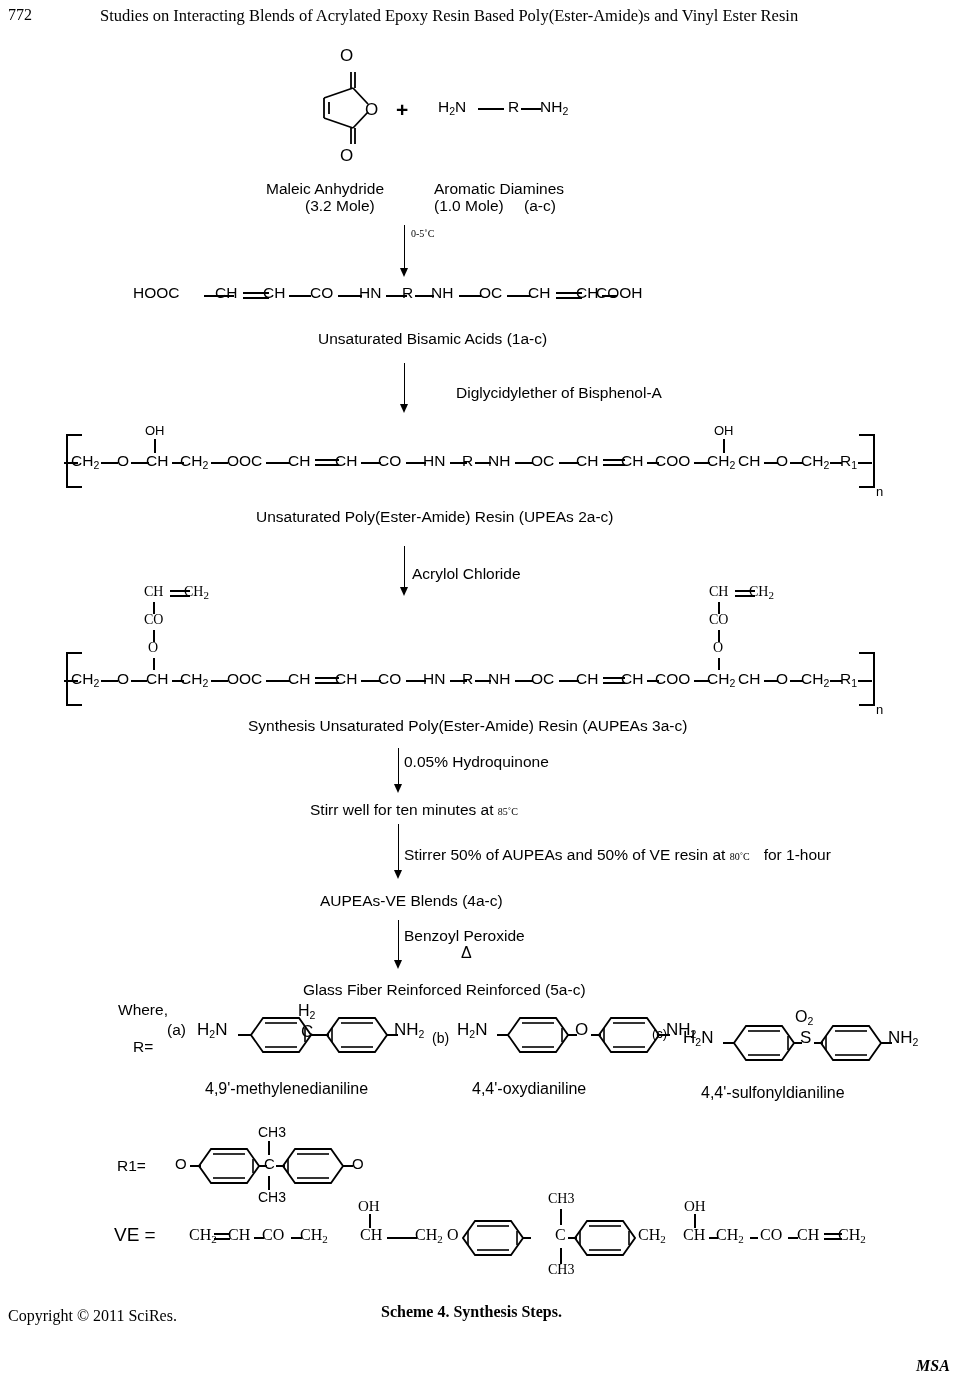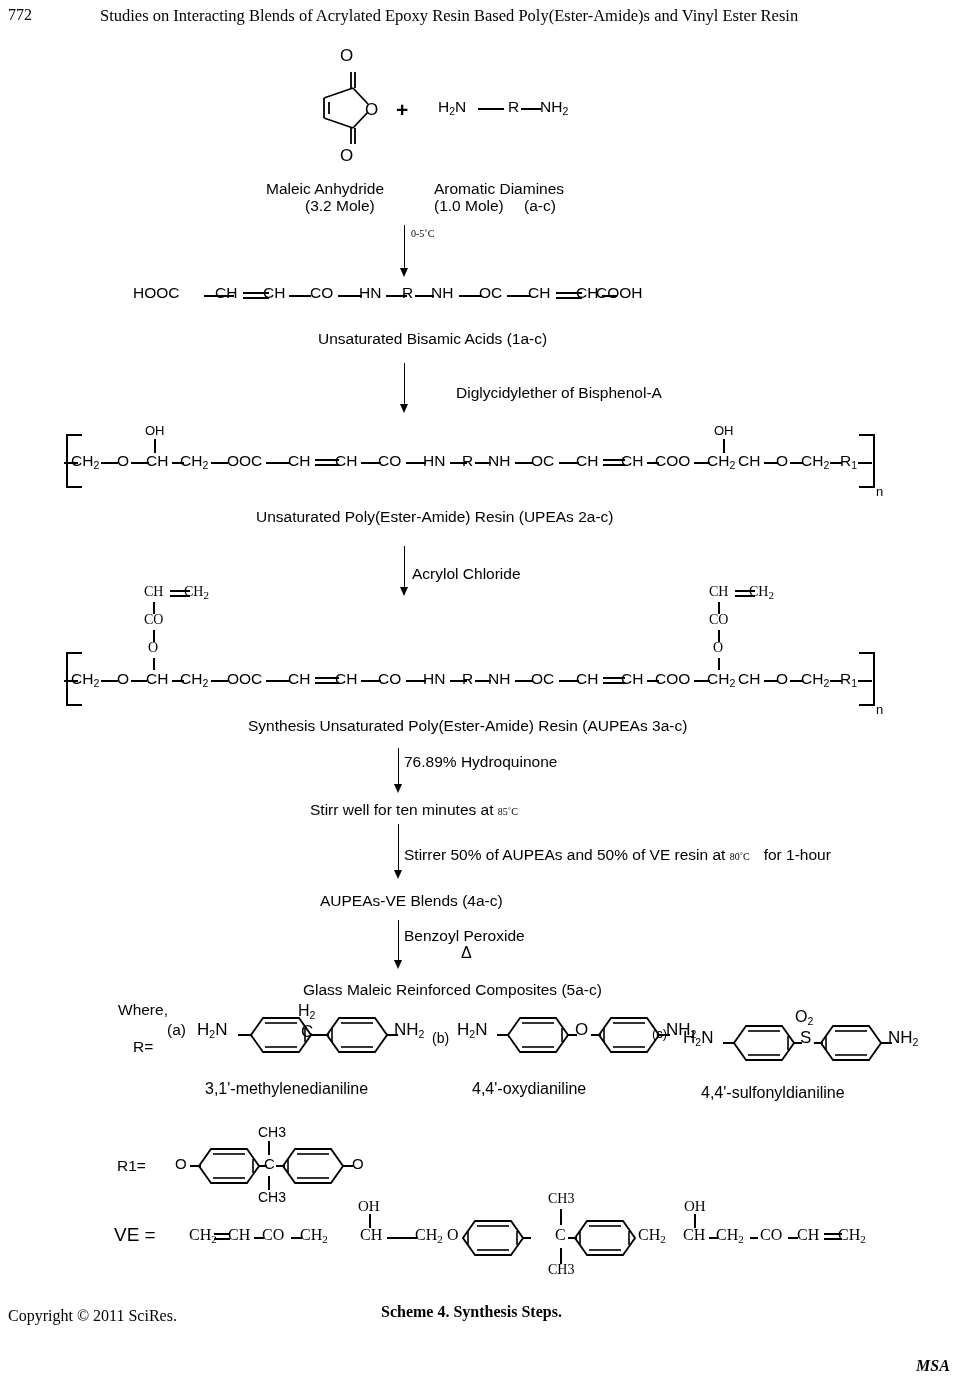--- a/index.html
+++ b/index.html
@@ -241,40 +241,40 @@
   <div class="vbond" style="left:718px;top:602px;height:12px;"></div>
   <div class="abs chem-serif" style="left:709px;top:612px;font-size:14px;">CO</div>
   <div class="vbond" style="left:718px;top:630px;height:12px;"></div>
   <div class="abs chem-serif" style="left:713px;top:640px;font-size:14px;">O</div>
   <div class="vbond" style="left:718px;top:658px;height:12px;"></div>
 </div>
 <div class="abs lbl" style="left:248px;top:717px;">Synthesis Unsaturated Poly(Ester-Amide) Resin (AUPEAs 3a-c)</div>
 
 <div class="arrow-line" style="left:398px;top:748px;height:42px;"></div>
 <div class="arrow-head" style="left:394px;top:784px;"></div>
-<div class="abs lbl" style="left:404px;top:753px;">76.89% Hydroquinone</div>
+<div class="abs lbl" style="left:404px;top:753px;">0.05% Hydroquinone</div>
 
 <div class="abs lbl" style="left:310px;top:801px;">
   <span>Stirr well for ten minutes at </span><span class="serifnum">85˚C</span>
 </div>
 
 <div class="arrow-line" style="left:398px;top:824px;height:52px;"></div>
 <div class="arrow-head" style="left:394px;top:870px;"></div>
 <div class="abs lbl" style="left:404px;top:846px;">
   <span>Stirrer 50% of AUPEAs and 50% of VE resin at </span><span class="serifnum">80˚C</span><span style="margin-left:14px;">for 1-hour</span>
 </div>
 
 <div class="abs lbl" style="left:320px;top:892px;">AUPEAs-VE Blends (4a-c)</div>
 
 <div class="arrow-line" style="left:398px;top:920px;height:46px;"></div>
 <div class="arrow-head" style="left:394px;top:960px;"></div>
 <div class="abs lbl" style="left:404px;top:927px;">Benzoyl Peroxide</div>
 <div class="abs lbl" style="left:461px;top:944px;font-size:16px;">Δ</div>
 
-<div class="abs lbl" style="left:303px;top:981px;">Glass Maleic Reinforced Composites (5a-c)</div>
+<div class="abs lbl" style="left:303px;top:981px;">Glass Fiber Reinforced Reinforced (5a-c)</div>
 
 <div class="abs lbl" style="left:118px;top:1001px;">Where,</div>
 <div class="abs lbl" style="left:133px;top:1038px;">R=</div>
 
 <div class="abs lbl" style="left:167px;top:1021px;">(a)</div>
 <div class="abs chem" style="left:197px;top:1020px;font-size:17px;">H<sub>2</sub>N</div>
 <div class="bond" style="left:238px;top:1034px;width:14px;"></div>
 <div class="abs ring" style="left:250px;top:1014px;">
   <svg width="62" height="42" viewBox="0 0 62 42">
     <polygon points="13,4 49,4 61,21 49,38 13,38 1,21" fill="none" stroke="#000" stroke-width="1.8"></polygon>
@@ -290,21 +290,21 @@
 <div class="abs ring" style="left:326px;top:1014px;">
   <svg width="62" height="42" viewBox="0 0 62 42">
     <polygon points="13,4 49,4 61,21 49,38 13,38 1,21" fill="none" stroke="#000" stroke-width="1.8"></polygon>
     <line x1="15" y1="9" x2="47" y2="9" stroke="#000" stroke-width="1.6"></line>
     <line x1="15" y1="33" x2="47" y2="33" stroke="#000" stroke-width="1.6"></line>
     <line x1="6" y1="14" x2="6" y2="28" stroke="#000" stroke-width="1.6"></line>
   </svg>
 </div>
 <div class="bond" style="left:386px;top:1034px;width:12px;"></div>
 <div class="abs chem" style="left:394px;top:1020px;font-size:17px;">NH<sub>2</sub></div>
-<div class="abs lbl" style="left:205px;top:1080px;font-size:16px;">3,1'-methylenedianiline</div>
+<div class="abs lbl" style="left:205px;top:1080px;font-size:16px;">4,9'-methylenedianiline</div>
 
 <div class="abs lbl" style="left:432px;top:1030px;font-size:14px;">(b)</div>
 <div class="abs chem" style="left:457px;top:1020px;font-size:17px;">H<sub>2</sub>N</div>
 <div class="bond" style="left:497px;top:1034px;width:12px;"></div>
 <div class="abs ring" style="left:507px;top:1014px;">
   <svg width="62" height="42" viewBox="0 0 62 42">
     <polygon points="13,4 49,4 61,21 49,38 13,38 1,21" fill="none" stroke="#000" stroke-width="1.8"></polygon>
     <line x1="15" y1="9" x2="47" y2="9" stroke="#000" stroke-width="1.6"></line>
     <line x1="15" y1="33" x2="47" y2="33" stroke="#000" stroke-width="1.6"></line>
     <line x1="55" y1="14" x2="55" y2="28" stroke="#000" stroke-width="1.6"></line>

